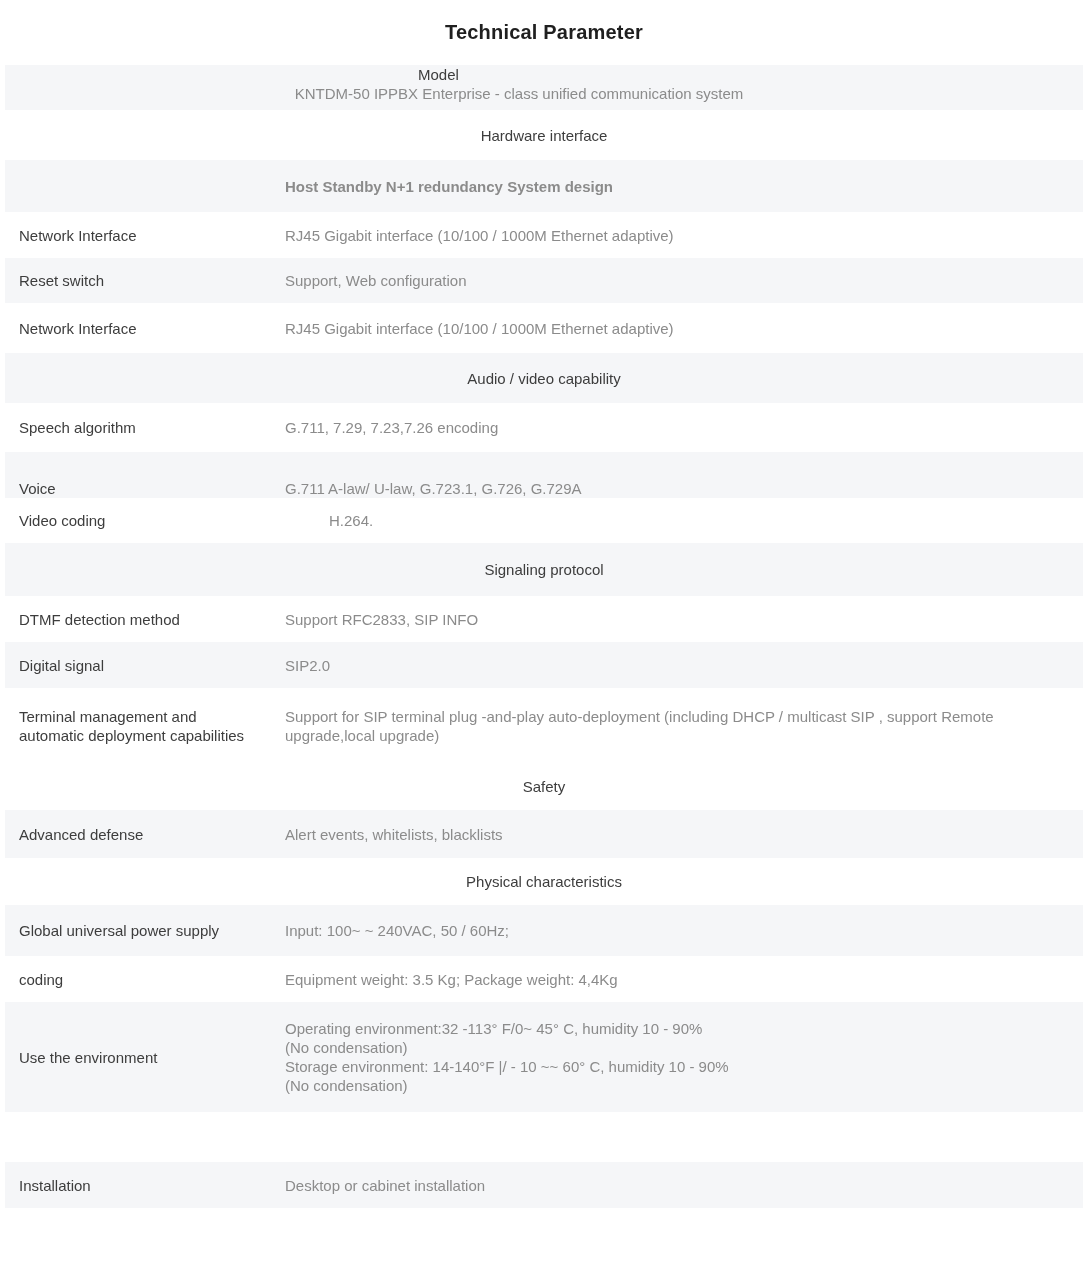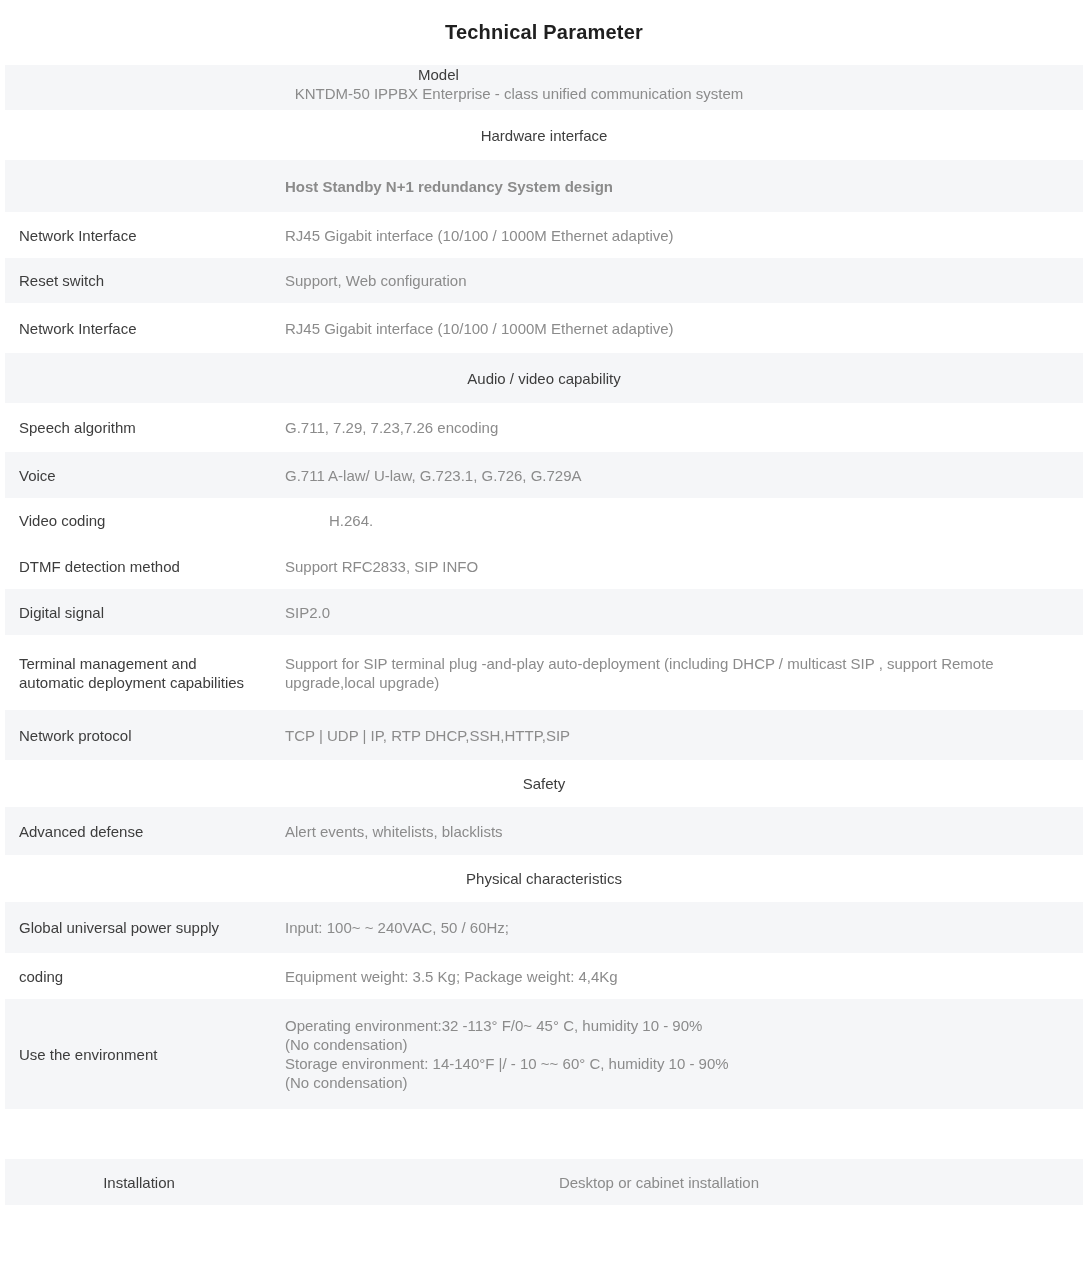--- a/index.html
+++ b/index.html
@@ -97,43 +97,42 @@
         <div class="label">Network Interface</div>
         <div class="value">RJ45 Gigabit interface (10/100 / 1000M Ethernet adaptive)</div>
       </div>
       <div class="row gray section" style="height: 50px;">
         <div class="section-label">Audio / video capability</div>
       </div>
       <div class="row spec" style="height: 49px;">
         <div class="label">Speech algorithm</div>
         <div class="value">G.711, 7.29, 7.23,7.26 encoding</div>
       </div>
-      <div class="row gray spec" style="height: 46px;">
+      <div class="row gray spec" style="height: 46px; align-items: flex-end;">
         <div class="label">Voice</div>
         <div class="value">G.711 A-law/ U-law, G.723.1, G.726, G.729A</div>
       </div>
       <div class="row spec" style="height: 45px; gap: 44px;">
         <div class="label">Video coding</div>
         <div class="value">H.264.</div>
+      </div>
+      <div class="row gray section" style="height: 53px;">
+        <div class="section-label">Signaling protocol</div>
       </div>
       <div class="row spec" style="height: 46px;">
         <div class="label">DTMF detection method</div>
         <div class="value">Support RFC2833, SIP INFO</div>
       </div>
       <div class="row gray spec" style="height: 46px;">
         <div class="label">Digital signal</div>
         <div class="value">SIP2.0</div>
       </div>
       <div class="row spec" style="height: 75px;">
         <div class="label">Terminal management and automatic deployment capabilities</div>
         <div class="value">Support for SIP terminal plug -and-play auto-deployment  (including DHCP / multicast SIP , support Remote upgrade,local upgrade)</div>
-      </div>
-      <div class="row gray spec" style="height: 50px;">
-        <div class="label">Network protocol</div>
-        <div class="value">TCP | UDP | IP, RTP DHCP,SSH,HTTP,SIP</div>
       </div>
       <div class="row section" style="height: 47px;">
         <div class="section-label">Safety</div>
       </div>
       <div class="row gray spec" style="height: 48px;">
         <div class="label">Advanced defense</div>
         <div class="value">Alert events, whitelists, blacklists</div>
       </div>
       <div class="row section" style="height: 47px;">
         <div class="section-label">Physical characteristics</div>
@@ -149,18 +148,18 @@
       <div class="row gray spec" style="height: 110px;">
         <div class="label">Use the environment</div>
         <div class="value">
           <div>Operating environment:32 -113° F/0~ 45° C, humidity 10 - 90%</div>
           <div>(No condensation)</div>
           <div>Storage environment: 14-140°F |/ - 10 ~~ 60° C, humidity 10 - 90%</div>
           <div>(No condensation)</div>
         </div>
       </div>
       <div class="row spacer" style="height: 50px;"></div>
-      <div class="row gray spec" style="height: 46px; text-align: center;">
+      <div class="row gray spec" style="height: 46px;">
         <div class="label">Installation</div>
         <div class="value">Desktop or cabinet installation</div>
       </div>
     </div>
 </div>
 
 </body></html>

